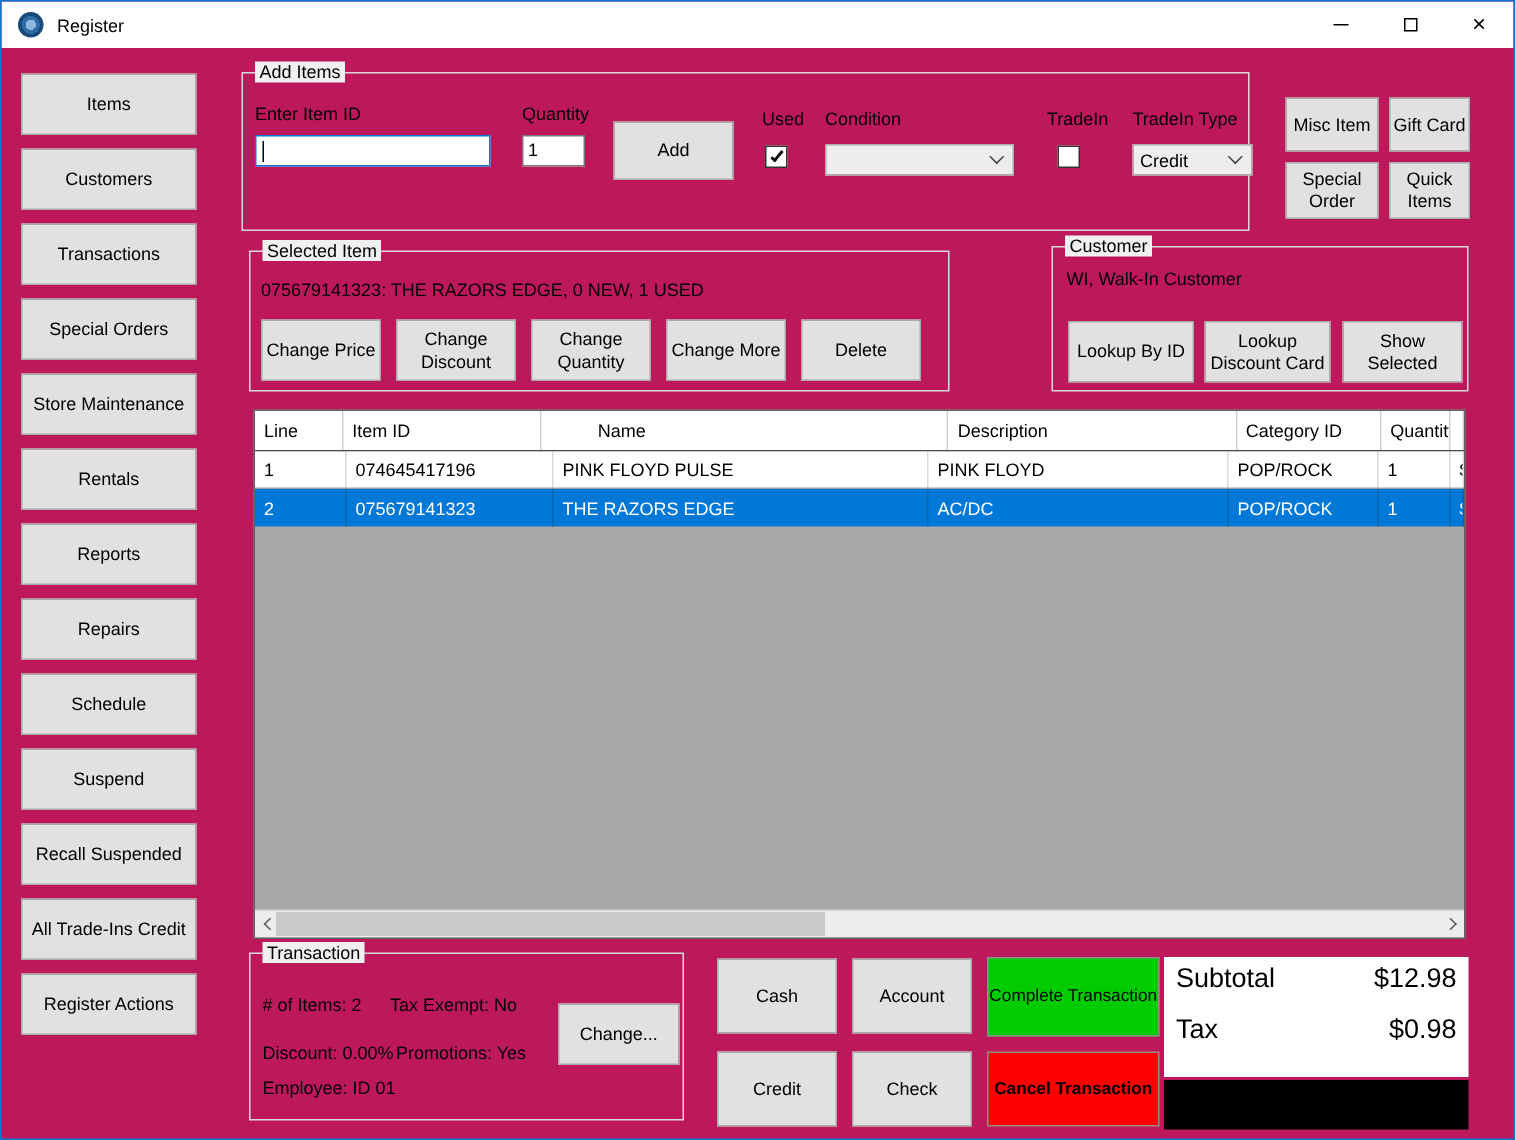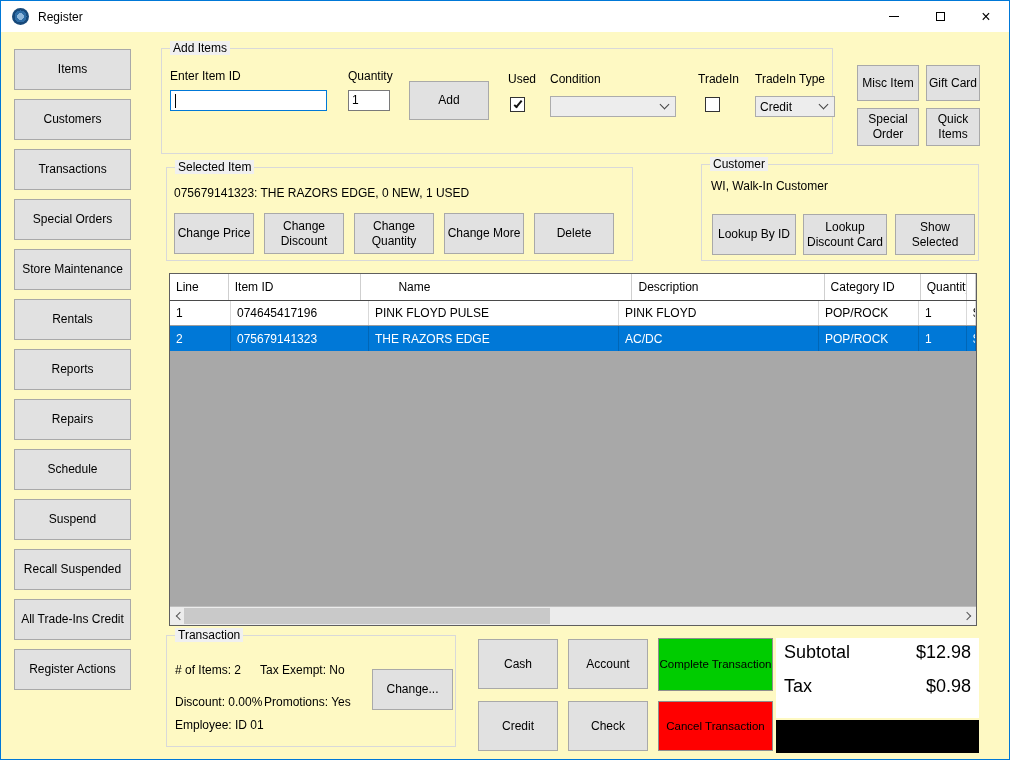--- a/index.html
+++ b/index.html
@@ -1,19 +1,19 @@
 <!DOCTYPE html>
 <html><head>
 <meta charset="utf-8">
 <style>
   * { margin:0; padding:0; box-sizing:border-box; }
   body { background:#888; font-family:"Liberation Sans", sans-serif; }
   #window {
     position:relative; width:1010px; height:760px; margin:0 auto;
-    background:#fef9c3; border:1px solid #0078d7; overflow:hidden;
+    background:#be185d; border:1px solid #0078d7; overflow:hidden;
     font-size:12px; color:#000;
   }
   
   .titlebar { position:absolute; left:0; top:0; right:0; height:31px; background:#fff; display:flex; align-items:center; }
   .app-icon { width:17px; height:17px; border-radius:50%; margin-left:11px;
     background:radial-gradient(circle at 50% 50%, #8fb8dc 0 3.5px, #2d6ca5 3.5px 6px, #17497a 6px 9px); }
   .title-text { margin-left:9px; font-size:12px; }
   .caption-btns { margin-left:auto; display:flex; height:100%; }
   .cap-btn { width:46px; height:100%; display:flex; align-items:center; justify-content:center; }
   .min-glyph { width:10px; height:1px; background:#000; }
@@ -104,21 +104,21 @@
   #t-emp { left:8px; top:82px; }
   #btn-change { left:205px; top:33px; width:81px; height:41px; }
   
   #btn-cash { left:477px; top:638px; width:80px; height:50px; }
   #btn-account { left:567px; top:638px; width:80px; height:50px; }
   #btn-credit { left:477px; top:700px; width:80px; height:50px; }
   #btn-check { left:567px; top:700px; width:80px; height:50px; }
   #btn-complete { left:657px; top:637px; width:115px; height:53px; background:#00cc00; border:1px solid #8f8f8f;
                   font-size:11.5px; white-space:nowrap; }
   #btn-cancel { left:657px; top:700px; width:115px; height:50px; background:#ff0000; border:1px solid #8f8f8f;
-                font-size:11.5px; white-space:nowrap; }
+                font-size:11.5px; white-space:nowrap;font-weight:bold; }
   
   #totals-panel { position:absolute; left:775px; top:637px; width:203px; height:80px; background:#fff; }
   .tot-row { display:flex; justify-content:space-between; padding:0 8px; font-size:18px; }
   #row-subtotal { margin-top:4px; } #row-tax { margin-top:13px; }
   #total-bar { position:absolute; left:775px; top:719px; width:203px; height:33px; background:#000;
                display:flex; align-items:center; justify-content:space-between; padding:0 8px;
                font-size:16px; font-weight:bold; }
 </style>
 </head>
 <body>

